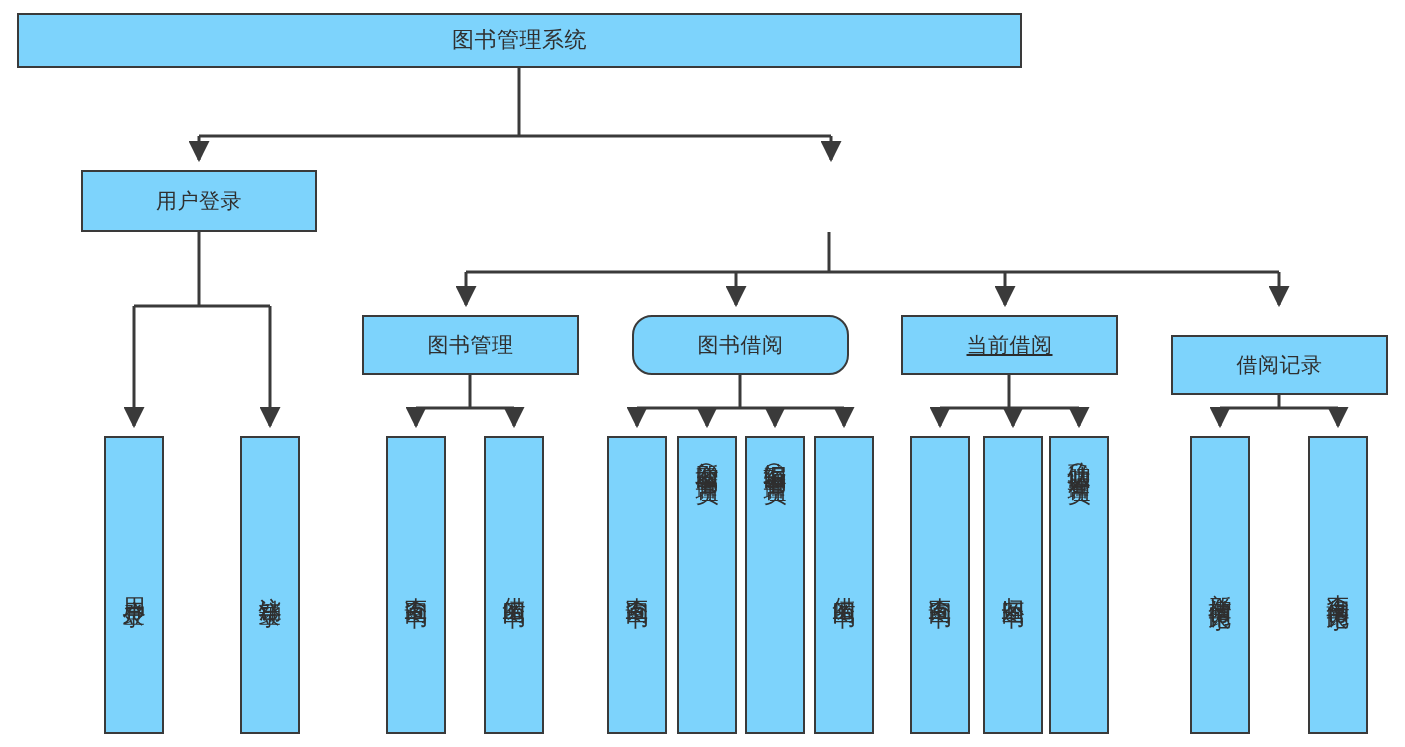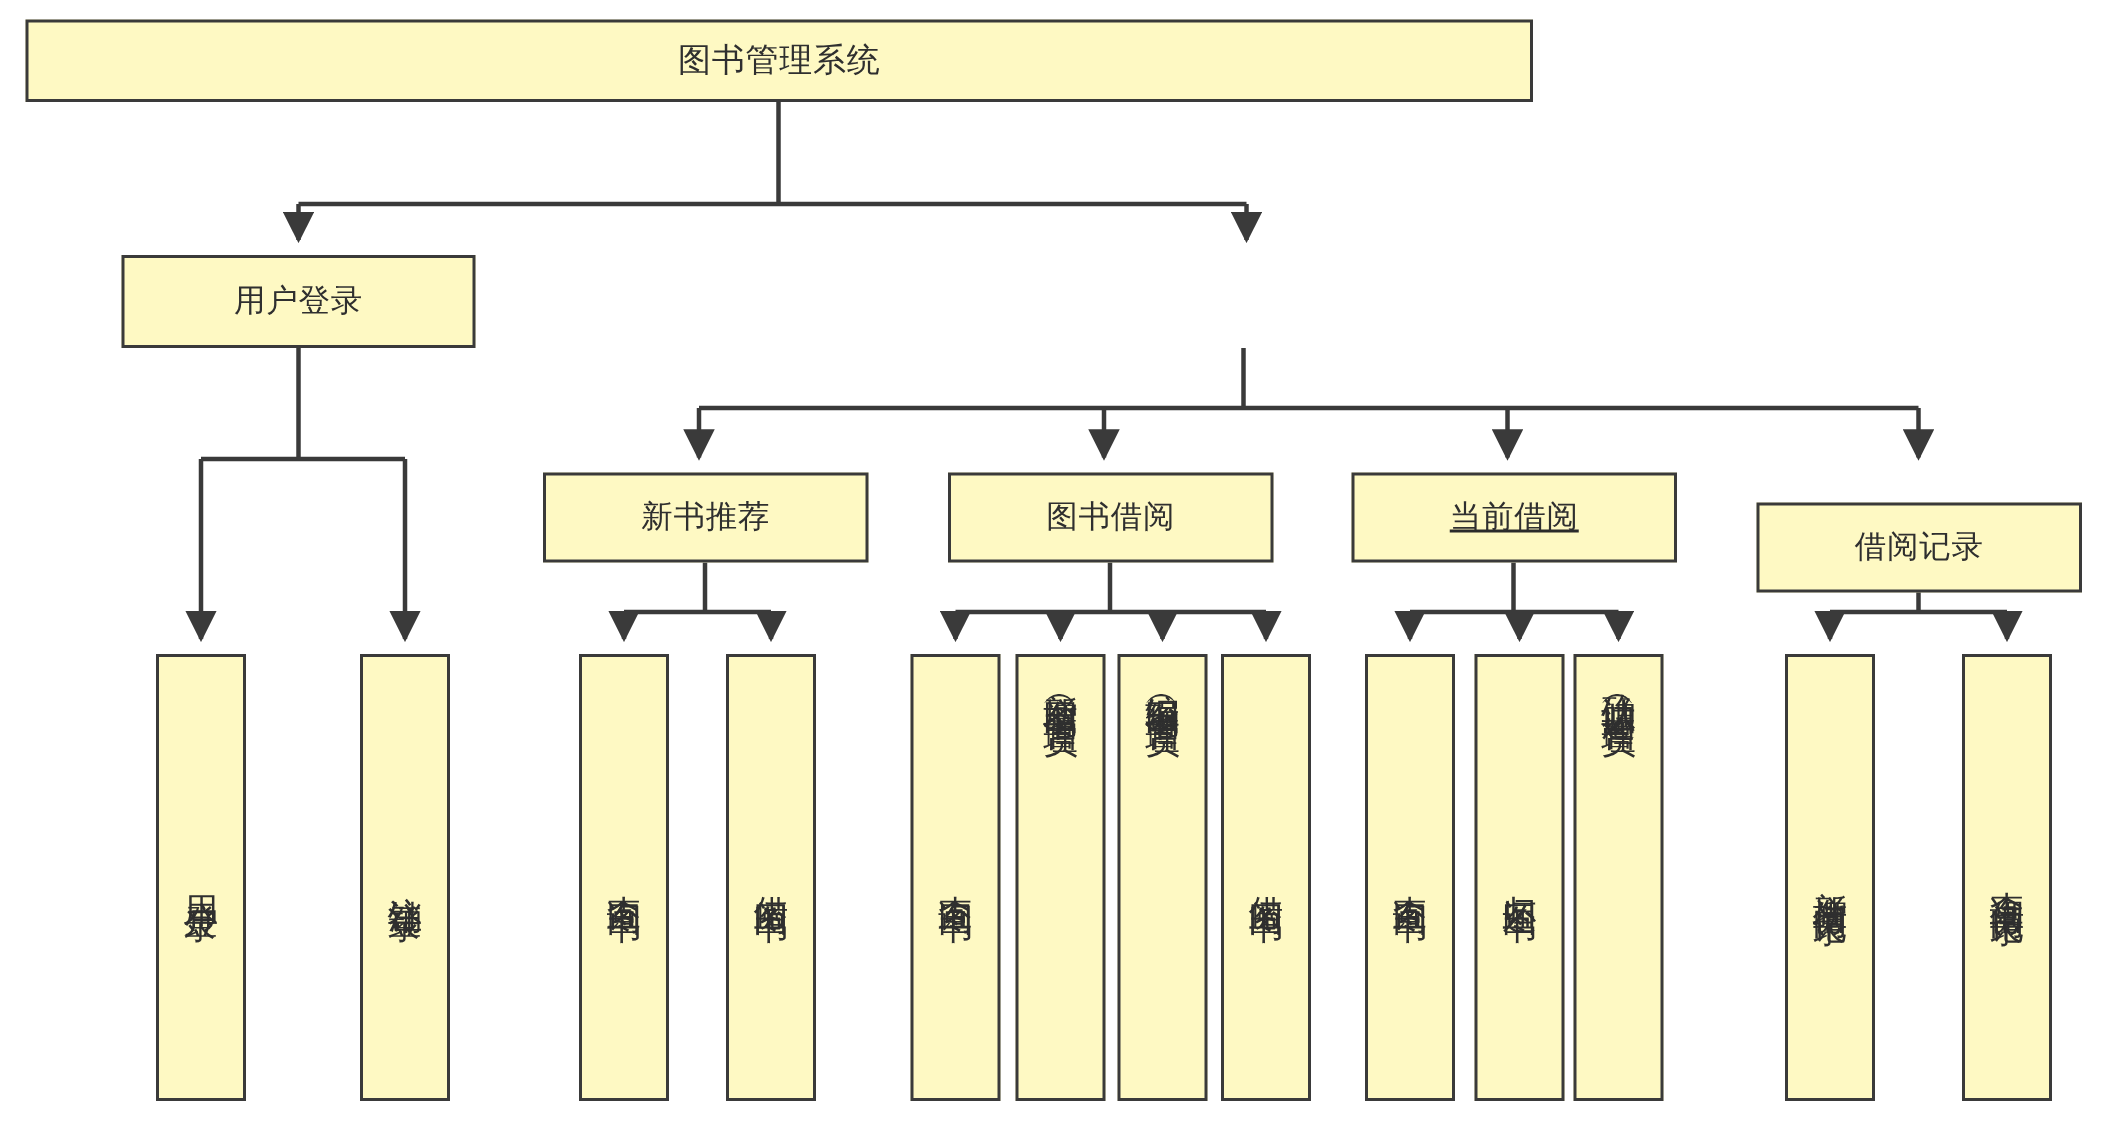--- a/index.html
+++ b/index.html
@@ -26,21 +26,21 @@
     position: absolute;
     left: 0;
     top: 0;
     width: 1405px;
     height: 747px;
     pointer-events: none;
   }
   .node {
     position: absolute;
     box-sizing: border-box;
-    background: #fef9c3;
+    background: #7dd3fc;
     border: 2px solid #3a3a3a;
     display: flex;
     align-items: center;
     justify-content: center;
     overflow: hidden;
   }
   .node .label {
     color: #2f2f2f;
     line-height: 1.12;
     text-align: center;
@@ -137,23 +137,23 @@
 
   <div class="node horiz root" style="left:17px; top:13px; width:1005px; height:55px;">
     <span class="label">图书管理系统</span>
   </div>
 
   <div class="node horiz" style="left:81px; top:170px; width:236px; height:62px;">
     <span class="label">用户登录</span>
   </div>
 
   <div class="node horiz" style="left:362px; top:315px; width:217px; height:60px;">
-    <span class="label">新书推荐</span>
-  </div>
-  <div class="node horiz" style="left:632px; top:315px; width:217px; height:60px;">
+    <span class="label">图书管理</span>
+  </div>
+  <div class="node horiz" style="left:632px; top:315px; width:217px; height:60px;border-radius:20px;">
     <span class="label">图书借阅</span>
   </div>
   <div class="node horiz" style="left:901px; top:315px; width:217px; height:60px;text-decoration:underline;">
     <span class="label">当前借阅</span>
   </div>
   <div class="node horiz" style="left:1171px; top:315px; width:217px; height:60px;margin-top:20px;">
     <span class="label">借阅记录</span>
   </div>
 
   <div class="node vert" style="left:104px; top:436px; width:60px; height:298px;">

